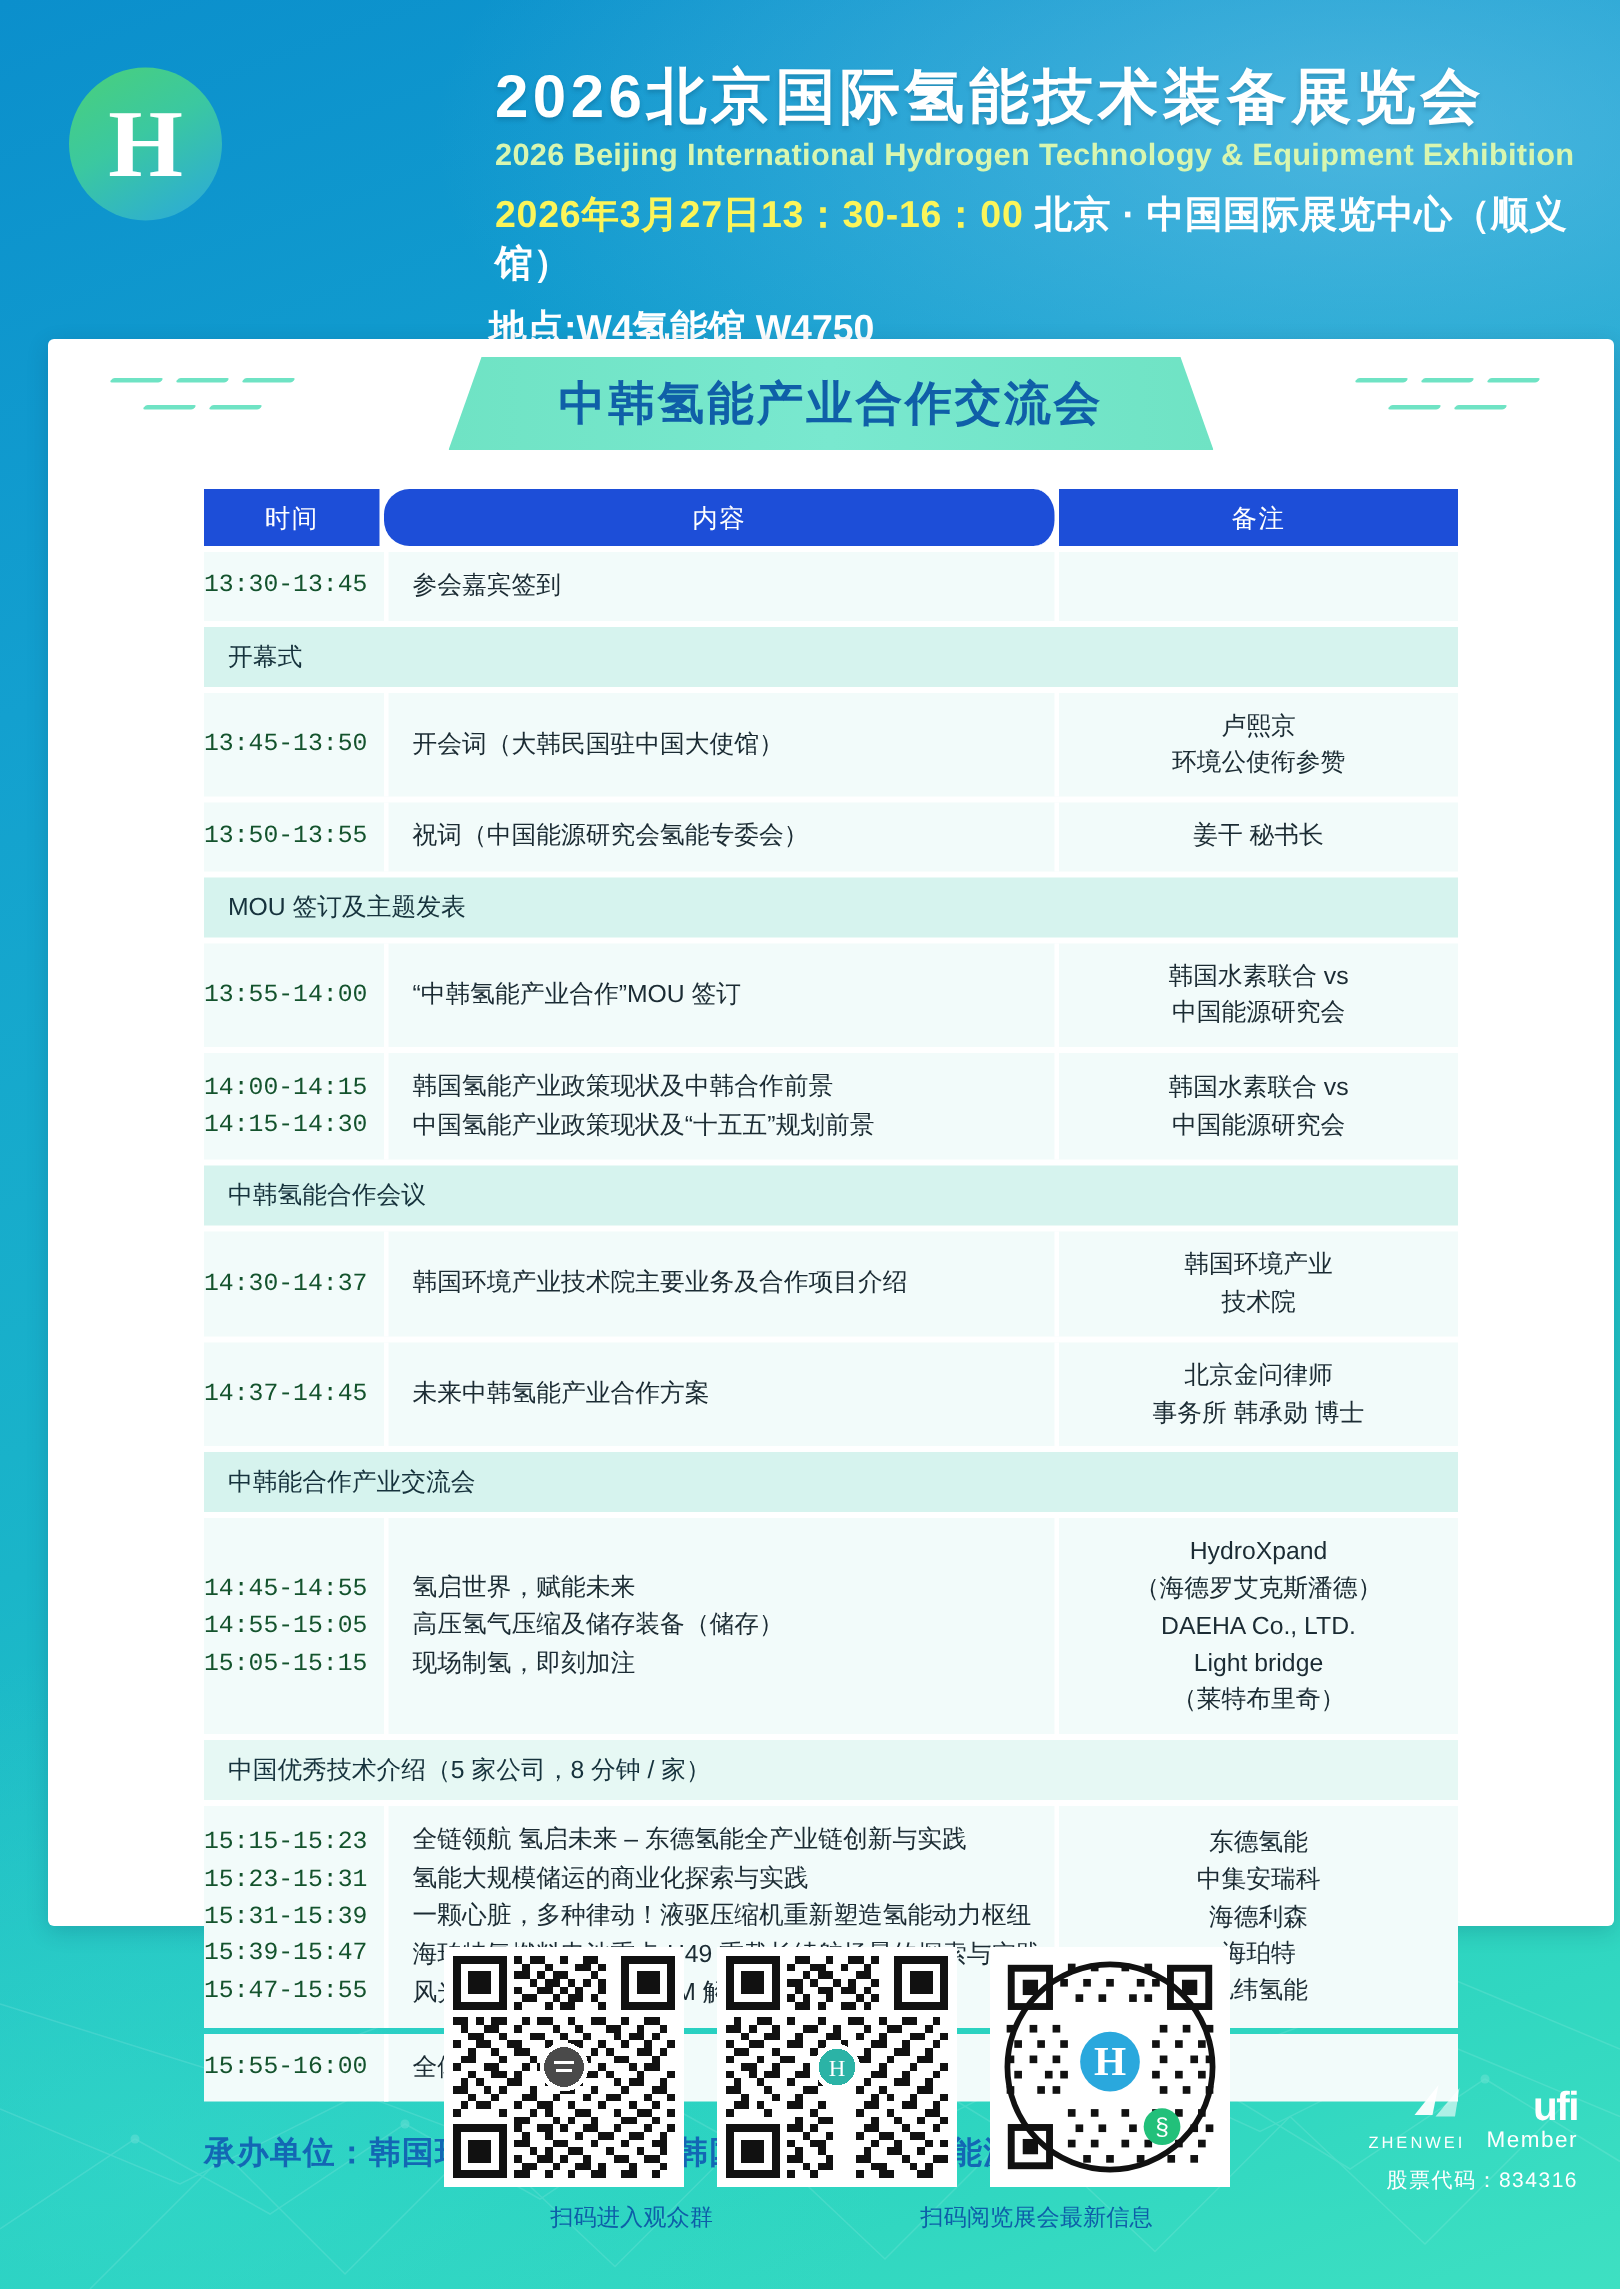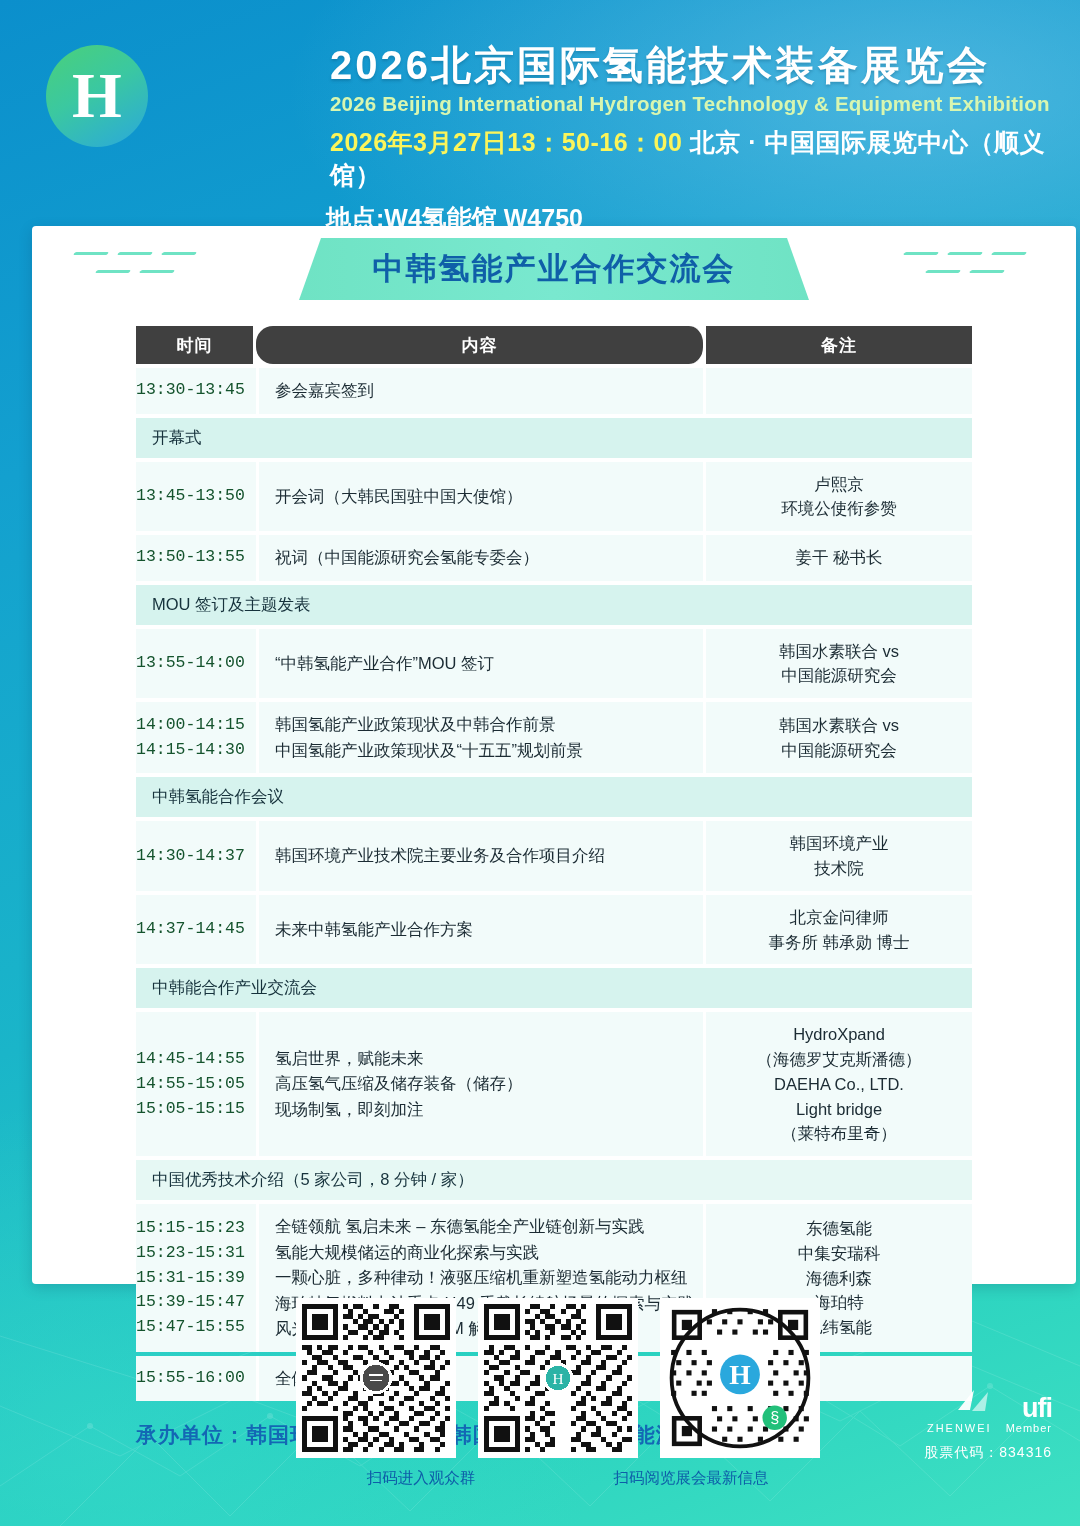--- a/index.html
+++ b/index.html
@@ -181,24 +181,24 @@
     table-layout: fixed;
   }
   table.agenda td, table.agenda th {
     vertical-align: middle;
   }
   .col-time { width: 120px; }
   .col-content { width: 450px; }
   .col-note { width: 266px; }
 
   thead th {
-    background: #404040;
+    background: #1d4ed8;
     color: #ffffff;
     font-size: 17px;
-    font-weight: bold;
+    font-weight: normal;
     height: 36px;
     letter-spacing: 1px;
     margin-left: 29px;
   }
   thead th.c1 { border-right: 3px solid #ffffff; }
   thead th.c2 { border-right: 3px solid #ffffff; border-radius: 17px; }
 
   tr.row td {
     background: #f2fbfa;
     font-size: 16.5px;
@@ -295,21 +295,21 @@
     color: #ffffff;
     text-align: center;
   }
   .ufi-logo {
     font-size: 27px;
     font-weight: bold;
     line-height: 0.95;
     letter-spacing: -1px;
   }
   .ufi-member {
-    font-size: 11px;
+    font-size: 15px;
     letter-spacing: 1px;
     text-align: right;
   }
   .stock {
     margin-top: 10px;
     font-size: 14px;
     letter-spacing: 1px;
     color: #ffffff;
   }
 </style>
@@ -344,21 +344,21 @@
   <div class="header">
     <div class="logo">
       <div class="logo-badge">
         <div class="hglyph">H</div>
       </div>
     </div>
     <div class="titles">
       <div class="title-cn">2026北京国际氢能技术装备展览会</div>
       <div class="title-en">2026 Beijing International Hydrogen Technology &amp; Equipment Exhibition</div>
       <div class="title-date">
-        <span class="hl">2026年3月27日13：50-16：00</span><span> 北京 · 中国国际展览中心（顺义馆）</span>
+        <span class="hl">2026年3月27日13：30-16：00</span><span> 北京 · 中国国际展览中心（顺义馆）</span>
       </div>
       <div class="title-place">地点:W4氢能馆 W4750</div>
     </div>
   </div>
 
   <div class="card">
     <div class="ribbon-wrap">
       <div class="deco left">
         <span></span>
           <span></span>

